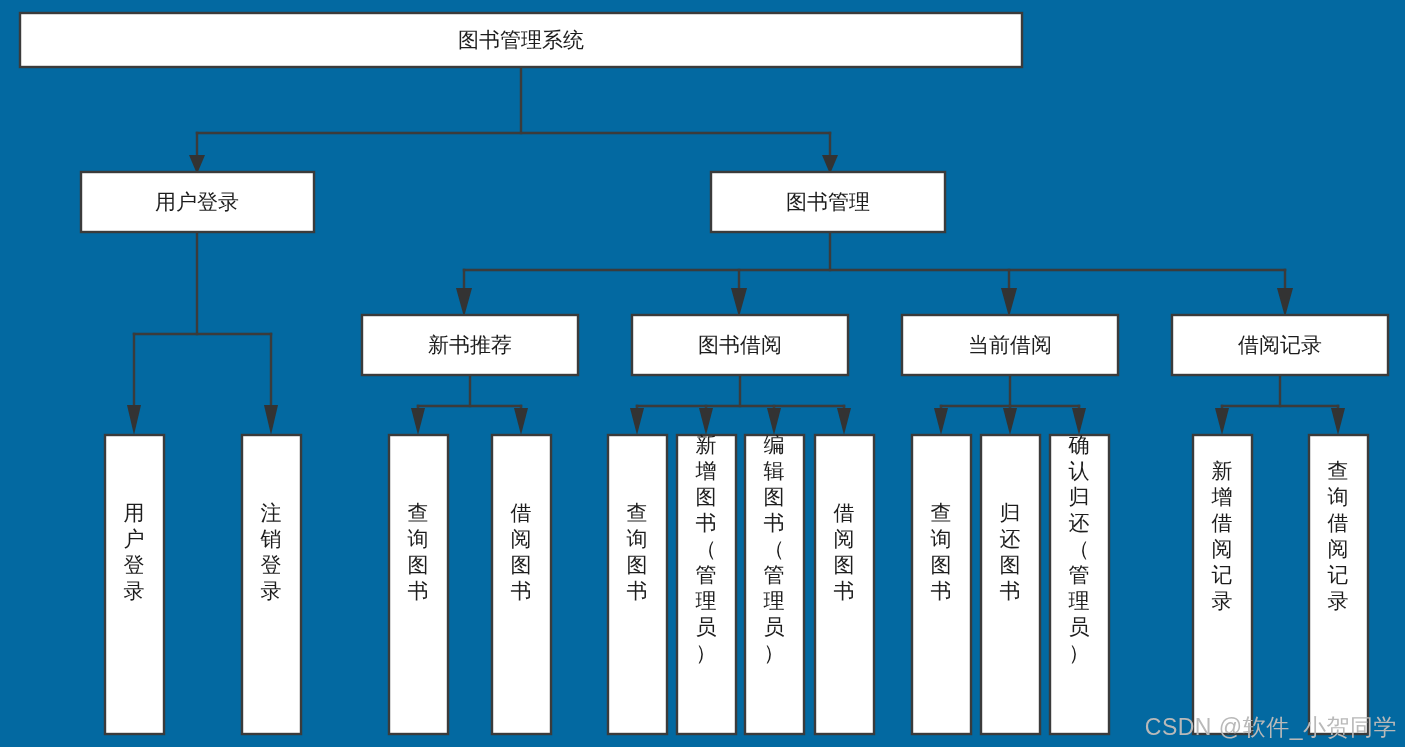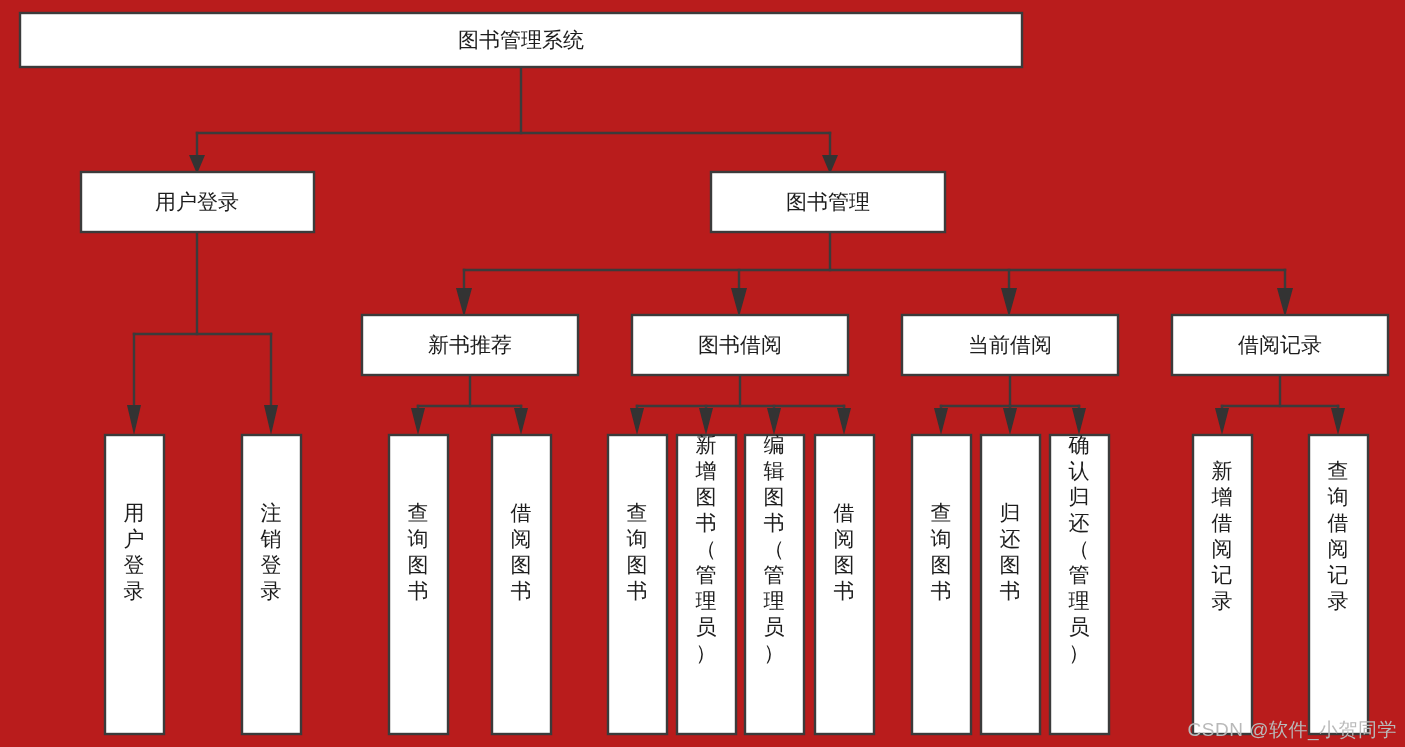--- a/index.html
+++ b/index.html
@@ -11,21 +11,21 @@
   body {
     width: 1405px;
     height: 747px;
     font-family: "Liberation Sans", "DejaVu Sans", sans-serif;
     overflow: hidden;
   }
   #diagram-root {
     position: relative;
     width: 1405px;
     height: 747px;
-    background: #b91c1c;
+    background: #0369a1;
   }
   svg#tree-svg {
     position: absolute;
     left: 0;
     top: 0;
     width: 1405px;
     height: 747px;
     display: block;
   }
   .node-box {
@@ -54,21 +54,21 @@
   }
   .arrow-head {
     fill: #333333;
     stroke: none;
   }
   .watermark {
     position: absolute;
     right: 8px;
     bottom: 4px;
     font-family: "Liberation Sans", "DejaVu Sans", sans-serif;
-    font-size: 19px;
+    font-size: 23px;
     color: #b9b9b9;
     letter-spacing: 0.5px;
     white-space: nowrap;
     user-select: none;
   }
 </style>
 </head>
 <body>
 
 <div id="diagram-root">

